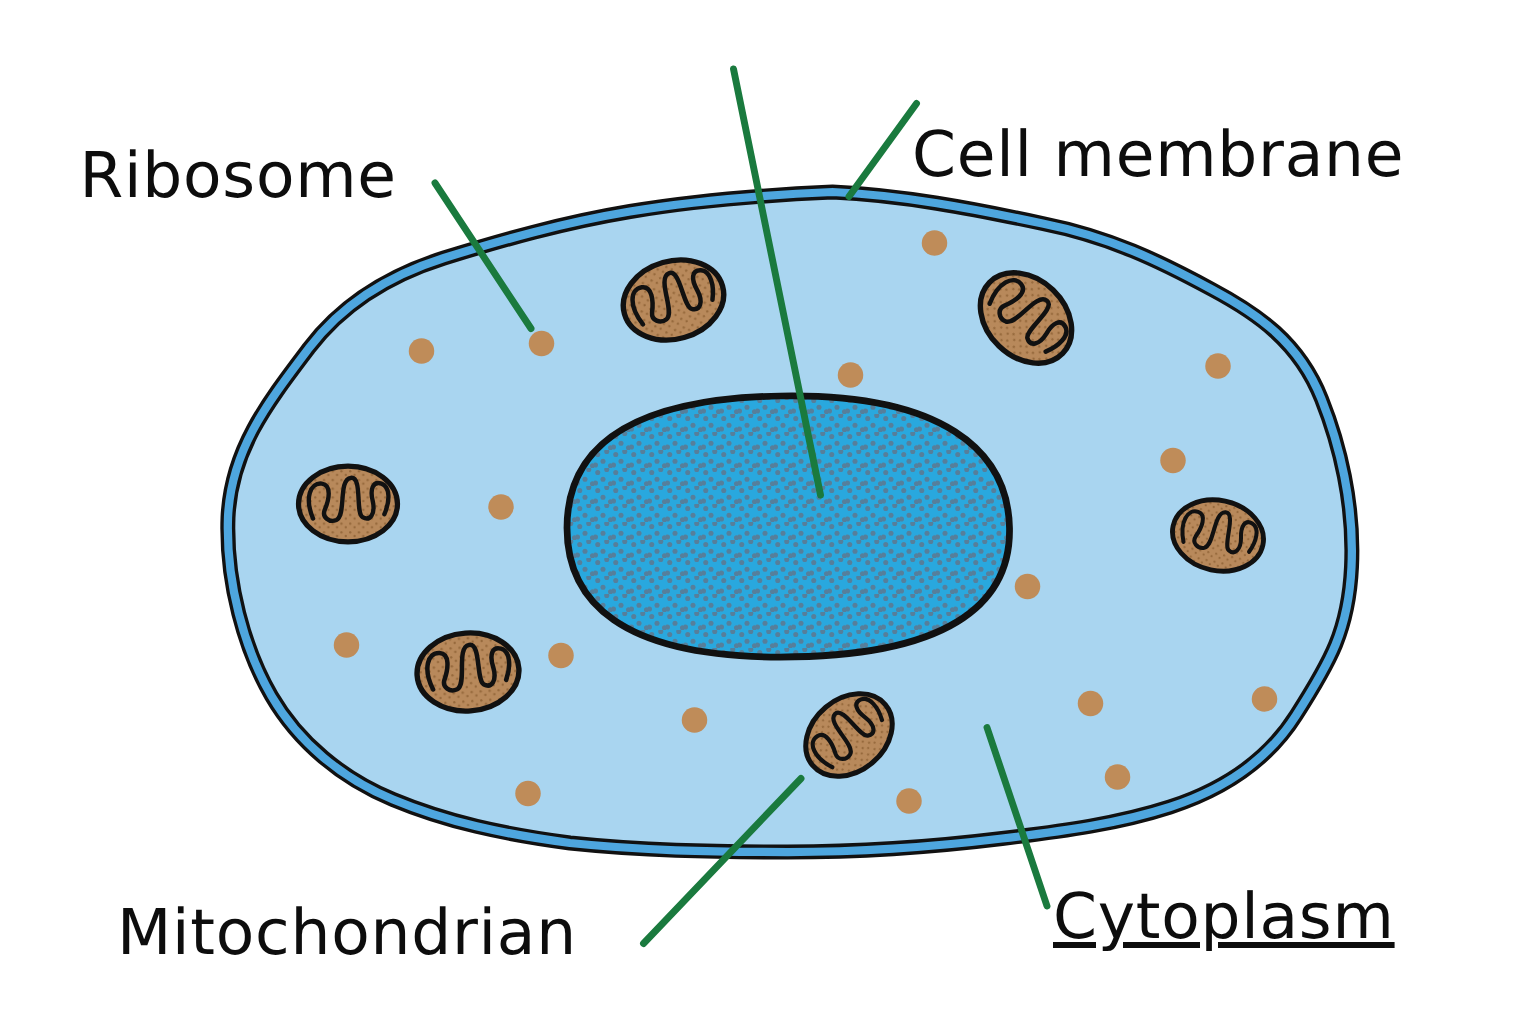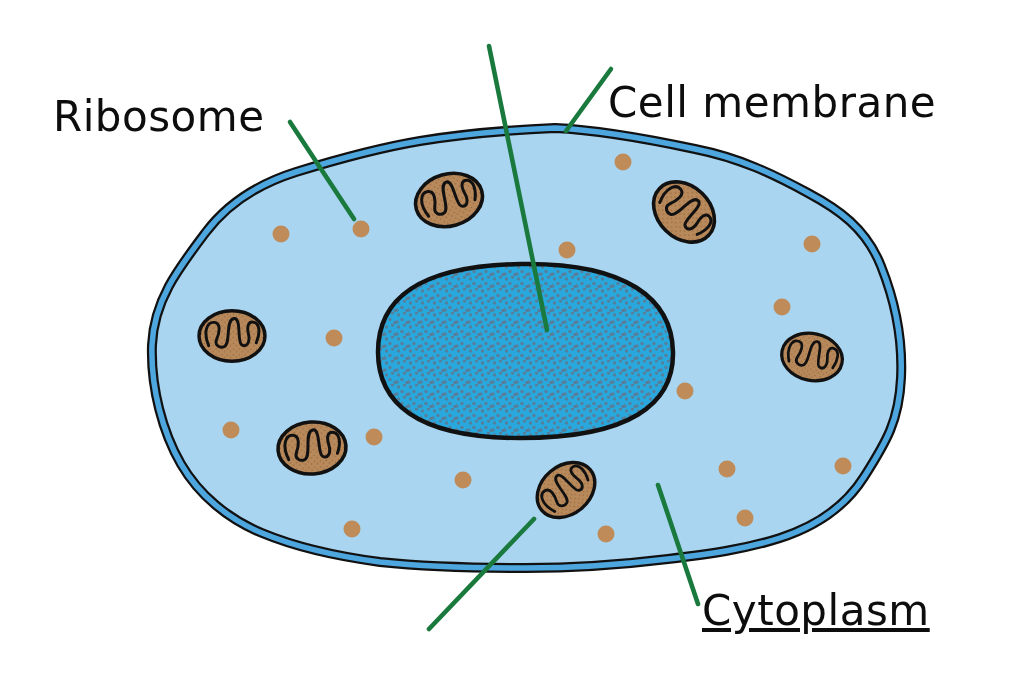--- a/index.html
+++ b/index.html
@@ -146,15 +146,16 @@
       <line class="leader" x1="429" y1="629" x2="534" y2="519"></line>
       <line class="leader" x1="658" y1="485" x2="698" y2="604"></line>
     </g>
   </svg>
 
 
   <div class="label" style="left:608px; top:38px;margin-top:40px;">Cell membrane</div>
 
   <div class="label" style="left:53px; top:92px;">Ribosome</div>
 
+  <div class="label" style="left:78px; top:597px;">Mitochondrian</div>
 
   <div class="label" style="left:702px; top:586px;text-decoration:underline;">Cytoplasm</div>
 </div>
 
 </body></html>

